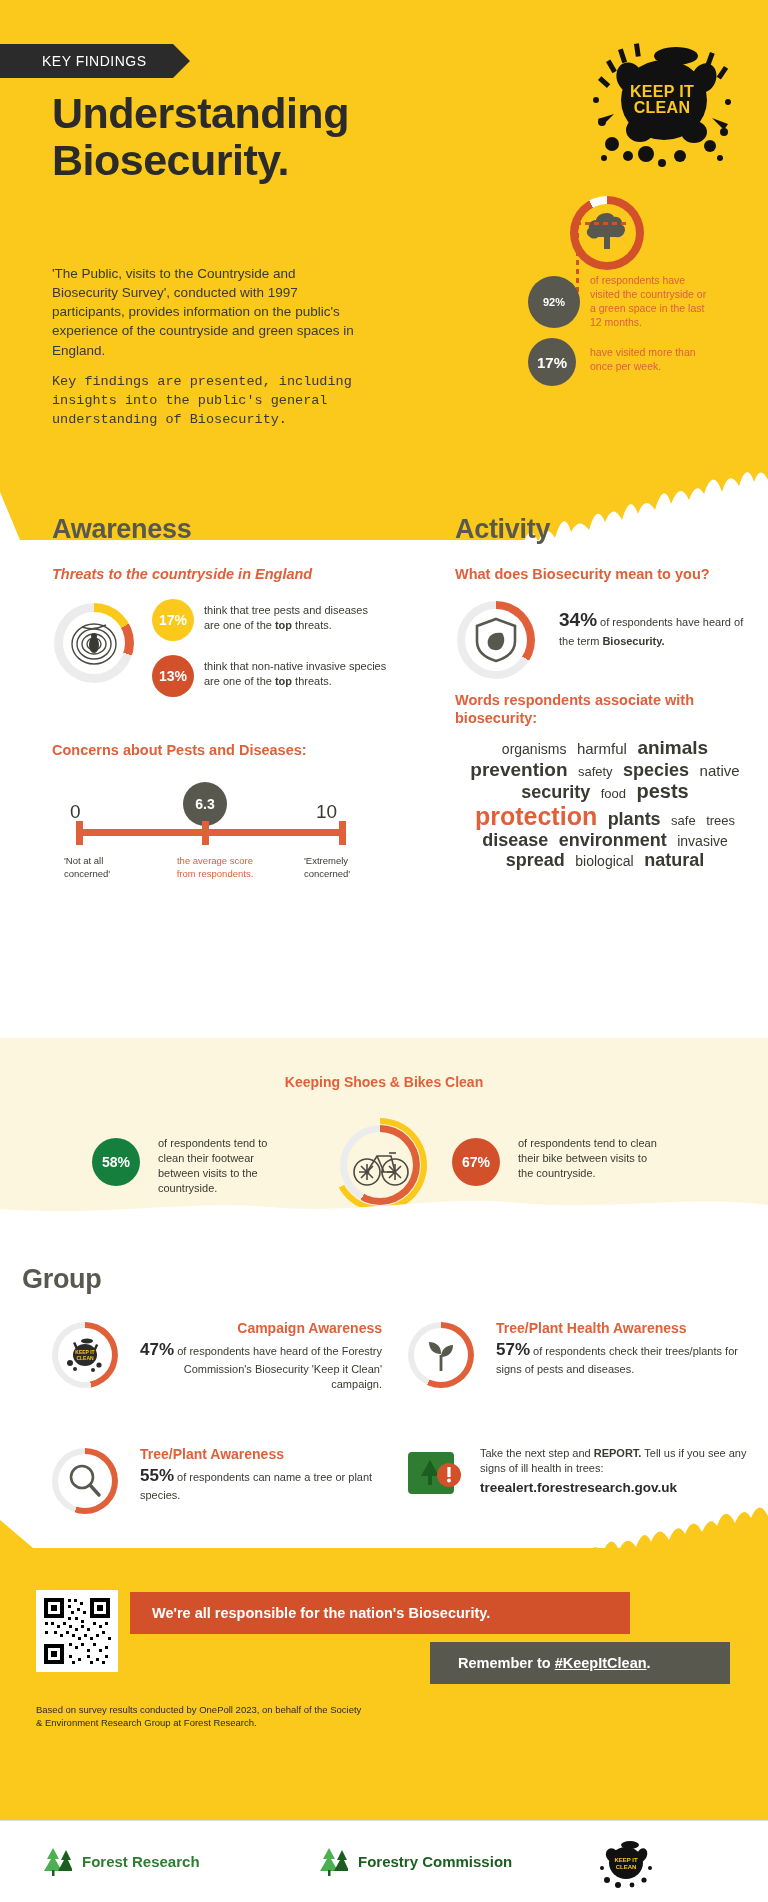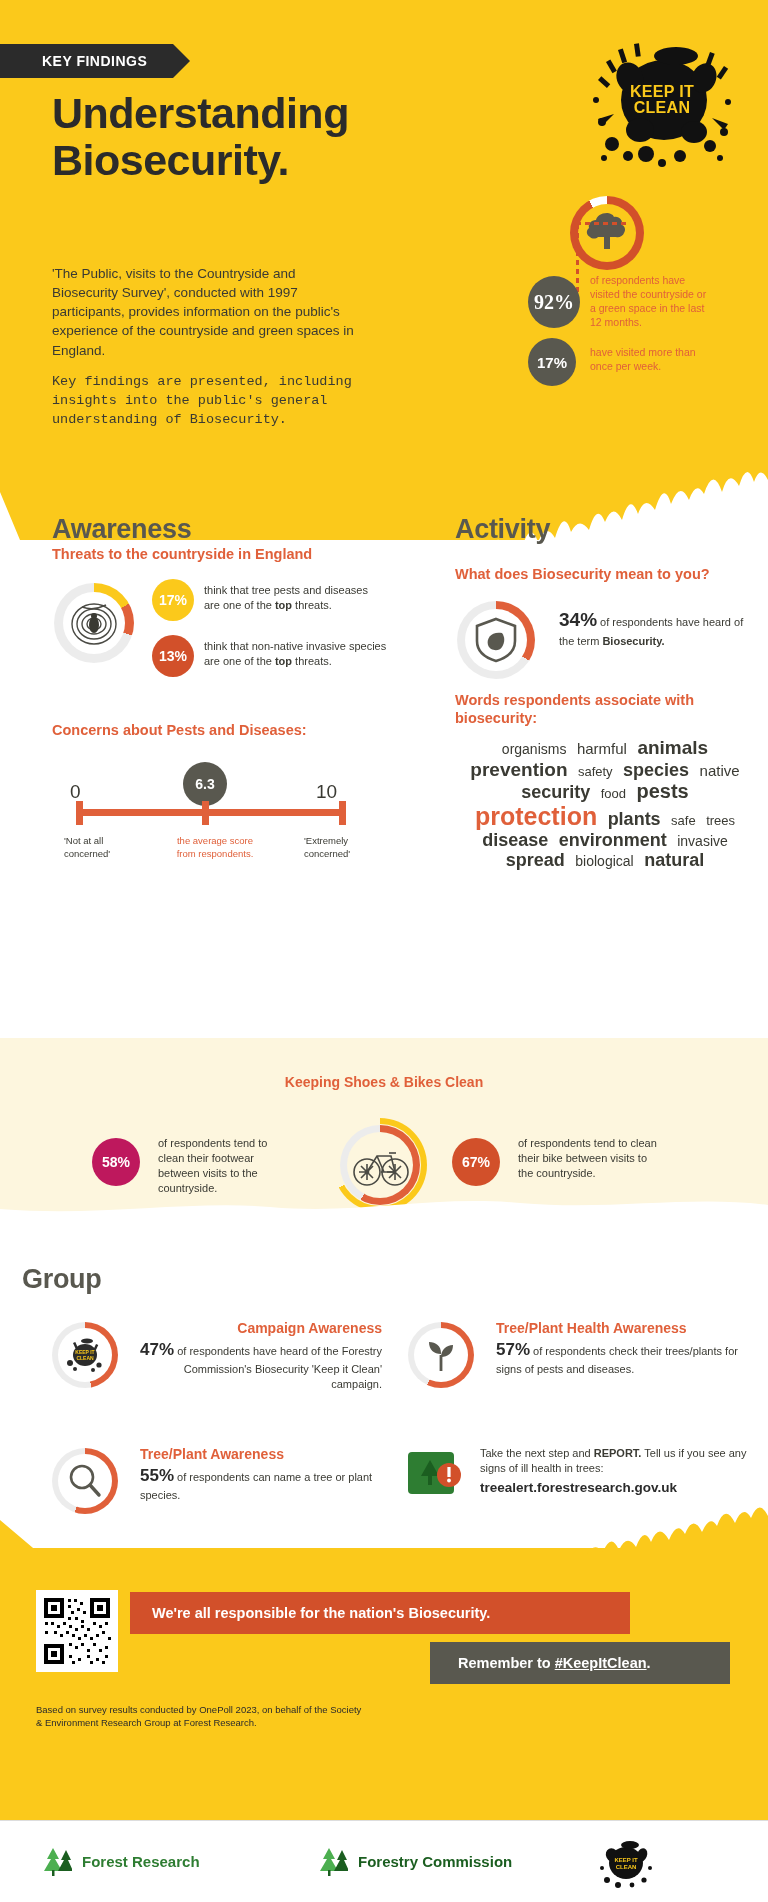--- a/index.html
+++ b/index.html
@@ -9,21 +9,21 @@
     font-family: "Liberation Sans", sans-serif;
     color: #4a4a44; position: relative; overflow: hidden;
   }
   .page { width: 768px; height: 1902px; position: relative; }
 
   
   .hero { position: relative; background: #fbc91b; height: 540px; overflow: hidden; }
   .tag {
     position: absolute; left: 0; top: 44px; height: 34px;
     background: #2b2b2b; color: #fff; display: flex; align-items: center;
-    padding: 0 26px 0 42px; font-size: 14px; font-weight: bold; letter-spacing: .5px;
+    padding: 0 26px 0 42px; font-size: 14px; font-weight: normal; letter-spacing: .5px;
   }
   .tag::after {
     content: ""; position: absolute; right: -17px; top: 0;
     border-top: 17px solid transparent; border-bottom: 17px solid transparent;
     border-left: 17px solid #2b2b2b;
   }
   h1.title {
     position: absolute; left: 52px; top: 90px; width: 400px;
     font-size: 43px; line-height: 1.1; font-weight: bold; color: #2b2b2b;
     letter-spacing: -0.5px;
@@ -55,21 +55,21 @@
   .dotline-v { position: absolute; left: 66px; top: 28px; width: 3px; height: 76px;
     background-image: linear-gradient(#d2502a 55%, transparent 0);
     background-size: 3px 9px; }
   .dotline-h { position: absolute; left: 66px; top: 26px; width: 52px; height: 3px;
     background-image: linear-gradient(90deg,#d2502a 55%, transparent 0);
     background-size: 9px 3px; }
   .circ-badge {
     position: absolute; border-radius: 50%; display: flex; align-items: center;
     justify-content: center; color: #fff; font-weight: bold;
   }
-  .pct92 { left: 18px; top: 80px; width: 52px; height: 52px; background: #59584f; font-size: 20px; font-family: Liberation Serif, serif; }
+  .pct92 { left: 18px; top: 80px; width: 52px; height: 52px; background: #59584f; font-size: 11px; }
   .pct17h { left: 18px; top: 142px; width: 48px; height: 48px; background: #59584f; font-size: 15px; }
   .stat-txt { position: absolute; color: #e0603a; font-size: 10.5px; line-height: 1.33; }
   .stat-txt.a { left: 80px; top: 78px; width: 120px; }
   .stat-txt.b { left: 80px; top: 150px; width: 120px; }
 
   
   .trees-bottom {
     position: absolute; left: 0; bottom: -2px; width: 100%; height: 120px;
     background: #fff;
     -webkit-mask-image: var(--treemask); mask-image: var(--treemask);
@@ -225,21 +225,21 @@
         q-8,-24 -16,2 q-9,-14 -17,8 q-8,-18 -16,2 q-10,-20 -18,6
         q-7,-16 -15,4 q-9,-22 -17,6 q-8,-14 -16,2 q-9,-18 -17,8
         q-8,-20 -16,2 q-10,-16 -18,6 L0,70 Z"></path>
     </svg>
   </section>
 
   <section class="white-sec" style="height:620px;">
 
     <div class="col-l" style="top:-26px;">
       <h2 class="sec">Awareness</h2>
-      <h3 class="sub" style="">Threats to the countryside in England</h3>
+      <h3 class="sub" style="margin-top:20px;font-style:italic;">Threats to the countryside in England</h3>
 
       <div style="position:relative;height:128px;margin-top:16px;">
         <div class="donut onwhite" style="position:absolute;left:2px;top:4px;width:80px;height:80px;background:conic-gradient(#ececec 0deg 0deg, #fbc91b 0deg 61deg, #e0603a 61deg 108deg, #ececec 108deg 360deg);">
           <div class="hole" style="width:62px;height:62px;"></div>
           <svg width="52" height="52" viewBox="0 0 52 52" style="position:absolute;left:14px;top:14px;">
             <g fill="none" stroke="#4a4a44" stroke-width="1.4">
               <ellipse cx="26" cy="27" rx="22" ry="20"></ellipse>
               <ellipse cx="26" cy="27" rx="17" ry="15"></ellipse>
               <ellipse cx="26" cy="27" rx="12" ry="10"></ellipse>
               <ellipse cx="26" cy="27" rx="7" ry="6"></ellipse>
@@ -304,21 +304,21 @@
 
       <div class="cloud" id="word-cloud" style="margin-top:10px;"><span style="font-size: 14px; font-weight: normal;">organisms</span> <span style="font-size: 15px; font-weight: normal;">harmful</span> <span style="font-size: 19px; font-weight: bold;">animals</span> <span style="font-size: 19px; font-weight: bold;">prevention</span> <span style="font-size: 13px; font-weight: normal;">safety</span> <span style="font-size: 18px; font-weight: bold;">species</span> <span style="font-size: 15px; font-weight: normal;">native</span> <span style="font-size: 18px; font-weight: bold;">security</span> <span style="font-size: 13px; font-weight: normal;">food</span> <span style="font-size: 20px; font-weight: bold;">pests</span> <span style="font-size: 25px; font-weight: bold; color: rgb(224, 96, 58);">protection</span> <span style="font-size: 18px; font-weight: bold;">plants</span> <span style="font-size: 13px; font-weight: normal;">safe</span> <span style="font-size: 13px; font-weight: normal;">trees</span> <span style="font-size: 18px; font-weight: bold;">disease</span> <span style="font-size: 18px; font-weight: bold;">environment</span> <span style="font-size: 14px; font-weight: normal;">invasive</span> <span style="font-size: 18px; font-weight: bold;">spread</span> <span style="font-size: 14px; font-weight: normal;">biological</span> <span style="font-size: 18px; font-weight: bold;">natural</span> </div>
     </div>
   </section>
 
   <div class="cream" style="top:1038px;height:200px;">
     <h3 style="padding-top:36px;">Keeping Shoes &amp; Bikes Clean</h3>
 
     <div style="position:relative;height:120px;margin-top:22px;">
 
-      <div class="circ-badge" style="left:92px;top:26px;width:48px;height:48px;background:#be185d;font-size:14px;">
+      <div class="circ-badge" style="left:92px;top:26px;width:48px;height:48px;background:#15803d;font-size:14px;">
         <span>58%</span>
       </div>
       <div class="body-sm" style="position:absolute;left:158px;top:24px;width:130px;">of respondents tend to clean their footwear between visits to the countryside.</div>
 
       <div class="donut oncream" style="position:absolute;left:333px;top:6px;width:94px;height:94px;background:conic-gradient(#fbc91b 0deg 241deg, #fdf6de 241deg 360deg);">
         <div class="hole" style="width:82px;height:82px;"></div>
       </div>
       <div class="donut oncream" style="position:absolute;left:340px;top:13px;width:80px;height:80px;background:conic-gradient(#e0603a 0deg 209deg, #ececec 209deg 360deg);">
         <div class="hole" style="width:66px;height:66px;"></div>
         <svg width="58" height="58" viewBox="0 0 58 58" style="position:absolute;left:11px;top:11px;">

